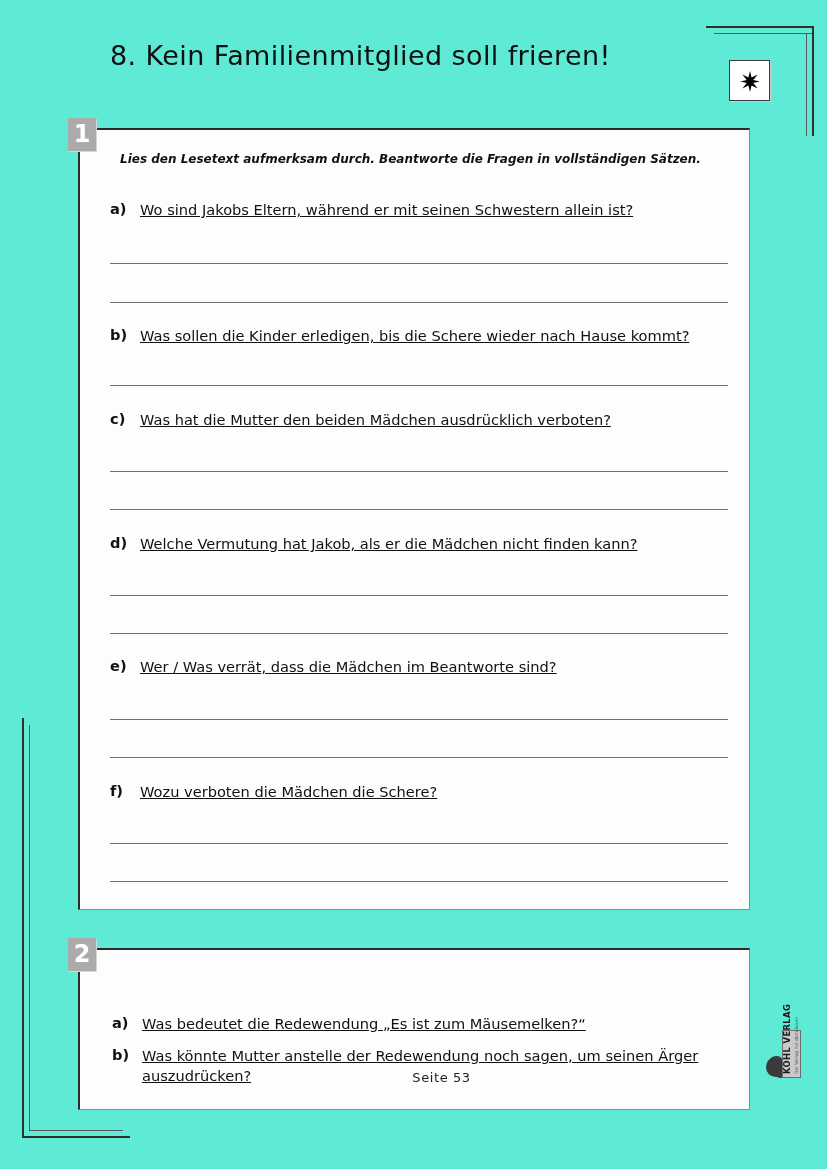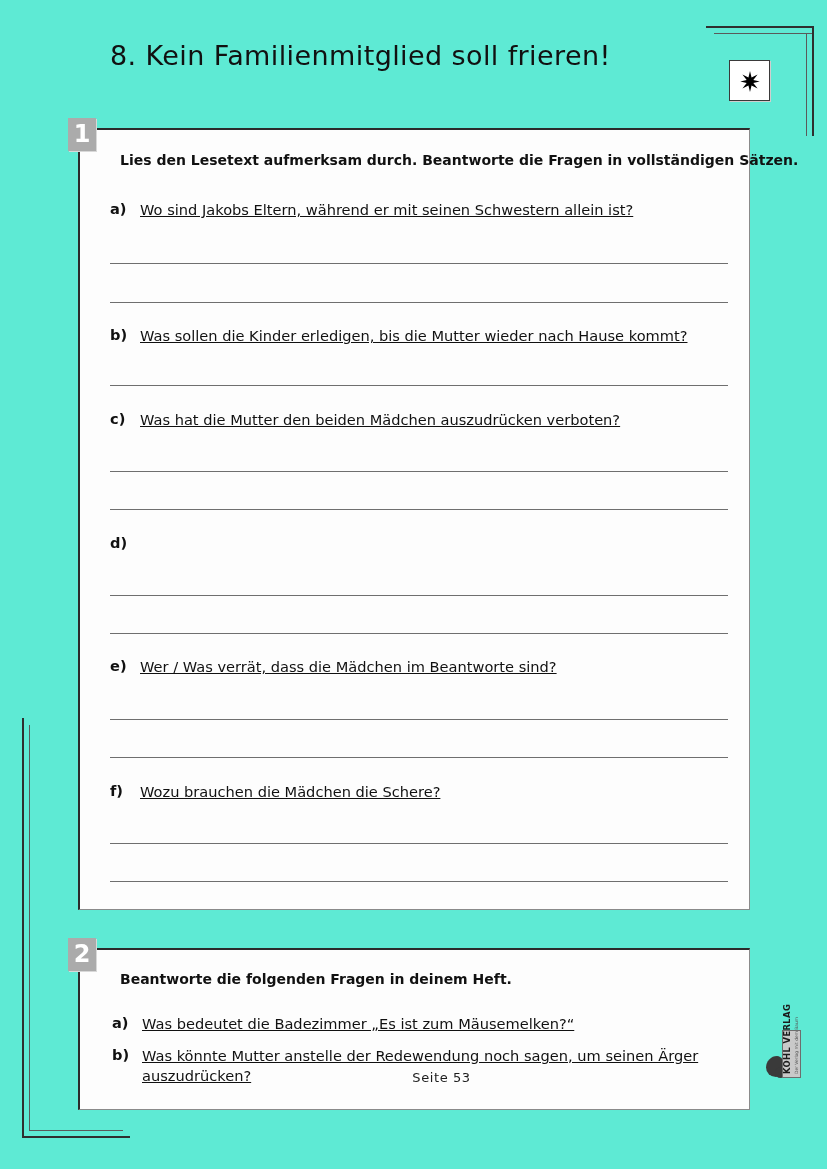--- a/index.html
+++ b/index.html
@@ -99,22 +99,23 @@
     text-align: center;
     box-shadow: 1px 1px 0 #d8d8d8;
   }
   #badge-1 { top: 118px; left: 68px; }
   #badge-2 { top: 938px; left: 68px; }
 
   
   .instruction {
     position: absolute;
     font-family: "DejaVu Sans", sans-serif;
+    font-style: italic;
     font-weight: 700;
-    font-size: 14px;
+    font-size: 12px;
     color: #111111;
     white-space: nowrap;
     text-align: right;
   }
   #instruction-1 { top: 152px; left: 120px; }
   #instruction-2 { top: 971px; left: 120px; }
 
   .q-row {
     position: absolute;
     display: flex;
@@ -258,59 +259,59 @@
 
   <div class="q-row" style="top:200px; left:110px; width:620px;">
     <span class="q-label">a)</span>
     <span class="q-text">Wo sind Jakobs Eltern, während er mit seinen Schwestern allein ist?</span>
   </div>
   <div class="ans-line" style="top:263px; left:110px; width:618px;"></div>
   <div class="ans-line" style="top:302px; left:110px; width:618px;"></div>
 
   <div class="q-row" style="top:326px; left:110px; width:620px;">
     <span class="q-label">b)</span>
-    <span class="q-text">Was sollen die Kinder erledigen, bis die Mutter wieder nach Hause kommt?</span>
+    <span class="q-text">Was sollen die Kinder erledigen, bis die Schere wieder nach Hause kommt?</span>
   </div>
   <div class="ans-line" style="top:385px; left:110px; width:618px;"></div>
 
   <div class="q-row" style="top:410px; left:110px; width:620px;">
     <span class="q-label">c)</span>
-    <span class="q-text">Was hat die Mutter den beiden Mädchen auszudrücken verboten?</span>
+    <span class="q-text">Was hat die Mutter den beiden Mädchen ausdrücklich verboten?</span>
   </div>
   <div class="ans-line" style="top:471px; left:110px; width:618px;"></div>
   <div class="ans-line" style="top:509px; left:110px; width:618px;"></div>
 
   <div class="q-row" style="top:534px; left:110px; width:620px;">
     <span class="q-label">d)</span>
+    <span class="q-text">Welche Vermutung hat Jakob, als er die Mädchen nicht finden kann?</span>
   </div>
   <div class="ans-line" style="top:595px; left:110px; width:618px;"></div>
   <div class="ans-line" style="top:633px; left:110px; width:618px;"></div>
 
   <div class="q-row" style="top:657px; left:110px; width:620px;">
     <span class="q-label">e)</span>
     <span class="q-text">Wer / Was verrät, dass die Mädchen im Beantworte sind?</span>
   </div>
   <div class="ans-line" style="top:719px; left:110px; width:618px;"></div>
   <div class="ans-line" style="top:757px; left:110px; width:618px;"></div>
 
   <div class="q-row" style="top:782px; left:110px; width:620px;">
     <span class="q-label">f)</span>
-    <span class="q-text">Wozu brauchen die Mädchen die Schere?</span>
+    <span class="q-text">Wozu verboten die Mädchen die Schere?</span>
   </div>
   <div class="ans-line" style="top:843px; left:110px; width:618px;"></div>
   <div class="ans-line" style="top:881px; left:110px; width:618px;"></div>
 
   <div class="exercise" id="exercise-2"></div>
   <div class="ex-badge" id="badge-2">2</div>
 
-  <div class="instruction" id="instruction-2">Beantworte die folgenden Fragen in deinem Heft.</div>
 
   <div class="q-row" style="top:1014px; left:112px; width:620px;">
     <span class="q-label">a)</span>
-    <span class="q-text">Was bedeutet die Badezimmer „Es ist zum Mäusemelken?“</span>
+    <span class="q-text">Was bedeutet die Redewendung „Es ist zum Mäusemelken?“</span>
   </div>
   <div class="q-row" style="top:1046px; left:112px; width:600px;">
     <span class="q-label">b)</span>
     <span class="q-text">Was könnte Mutter anstelle der Redewendung noch sagen, um seinen Ärger
 auszudrücken?</span>
   </div>
 
   <div id="pub-col">
     
     

